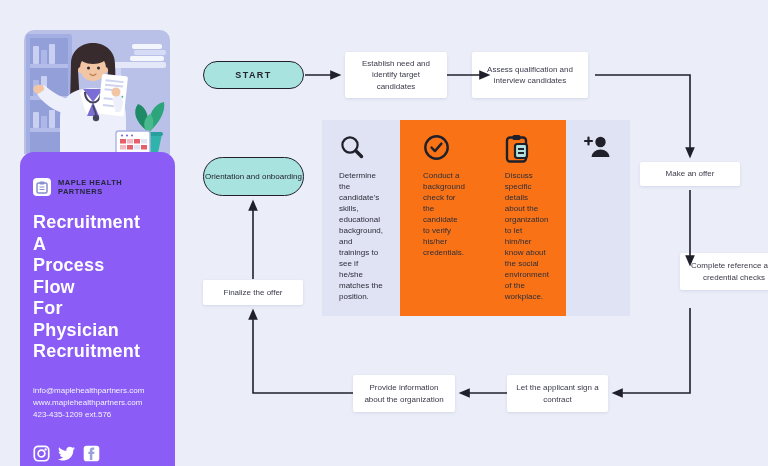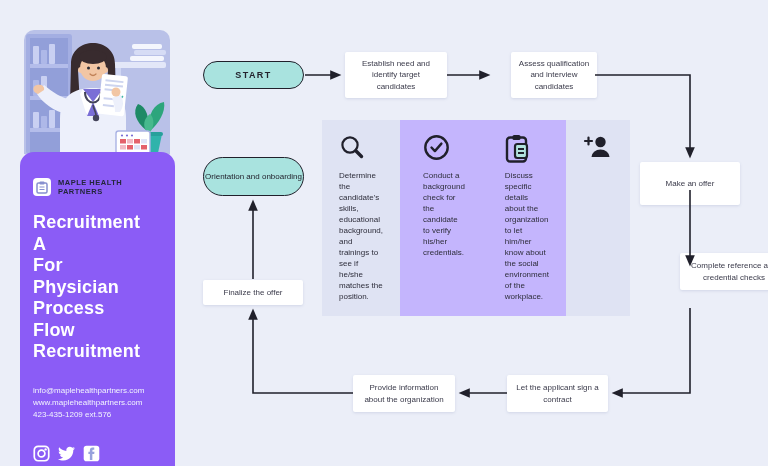--- a/index.html
+++ b/index.html
@@ -45,34 +45,34 @@
     padding:3px 7px; box-shadow:0 1px 3px rgba(70,80,140,0.15);
   }
   .flow-pill {
     position:absolute; background:#a9e3df; border:1.4px solid #20202b;
     display:flex; align-items:center; justify-content:center; text-align:left;
     color:#23232e; font-weight:bold;
   }
   #node-start   { left:203px; top:61px;  width:101px; height:28px; border-radius:15px; font-size:9px; letter-spacing:1.4px; }
   #node-orientation { left:203px; top:157px; width:101px; height:39px; border-radius:20px; font-size:8px; font-weight:500; line-height:11.5px; }
   #node-establish   { left:345px; top:52px;  width:102px; height:46px; }
-  #node-assess      { left:511px; top:52px;  width:86px; height:46px; }
-  #node-make-offer  { left:640px; top:162px; width:100px; height:43px; }
+  #node-assess      { left:472px; top:52px;  width:116px; height:46px; }
+  #node-make-offer  { left:640px; top:162px; width:100px; height:24px; }
   #node-complete-ref{ left:640px; top:253px; width:108px; height:37px;margin-left:40px; }
   #node-sign        { left:507px; top:375px; width:101px; height:37px; }
   #node-provide     { left:353px; top:375px; width:102px; height:37px; }
   #node-finalize    { left:203px; top:280px; width:100px; height:25px; }
   
   .process-grid {
     position:absolute; left:322px; top:120px; width:295px; height:232px;
     display:grid; grid-template-columns:1fr 1fr 1fr 1fr; grid-template-rows:1fr 1fr;
   }
   .grid-cell { padding:14px 17px; }
   .cell-lavender { background:#dfe3f3; }
-  .cell-teal     { background:#c4b5fd;padding-left:23px; }
+  .cell-teal     { background:#f97316;padding-left:23px; }
   .cell-icon { height:30px; margin-bottom:6px; }
   .cell-text { font-size:8px; line-height:11px; color:#2d2d3a; font-weight:500; }
   
   #arrows { position:absolute; left:0; top:0; pointer-events:none; }
 </style>
 </head>
 <body>
 
 <div class="illustration-panel">
   <svg width="146" height="124" viewBox="0 0 146 124">
@@ -165,22 +165,22 @@
       <svg width="12" height="13" viewBox="0 0 12 13">
         <rect x="1" y="2" width="10" height="10" rx="1.5" fill="none" stroke="#8790cf" stroke-width="1.5"></rect>
         <rect x="3.5" y="0.5" width="5" height="3" rx="1" fill="#8790cf"></rect>
         <path d="M3.5 6 h5 M3.5 8.5 h5" stroke="#8790cf" stroke-width="1.2"></path>
       </svg>
     </div>
     <div class="brand-name">MAPLE HEALTH PARTNERS</div>
   </div>
   <div class="card-title">
     <span>Recruitment A</span>
+    <span>Process Flow</span>
     <span>For Physician</span>
-    <span>Process Flow</span>
     <span>Recruitment</span>
   </div>
   <div class="contact-block">
     <span>info@maplehealthpartners.com</span>
     <span>www.maplehealthpartners.com</span>
     <span>423-435-1209 ext.576</span>
   </div>
   <div class="social-row">
     <span>
       <svg width="17" height="17" viewBox="0 0 24 24">

